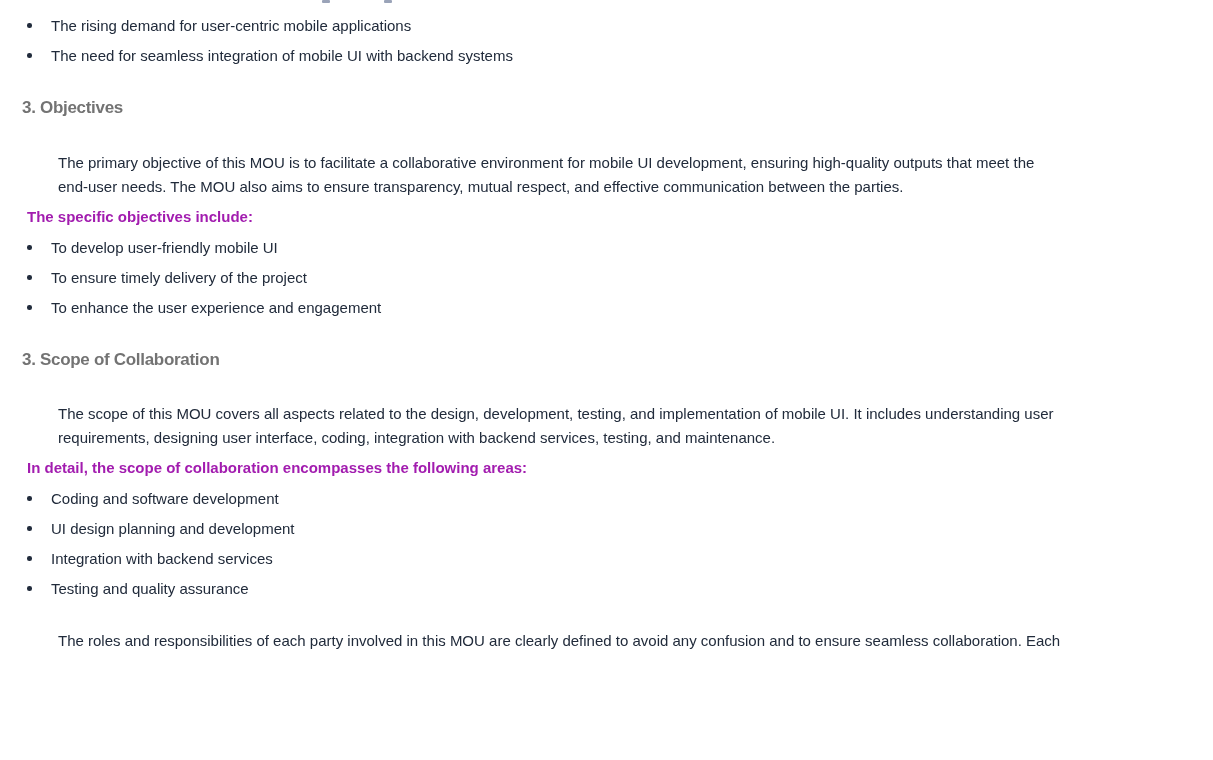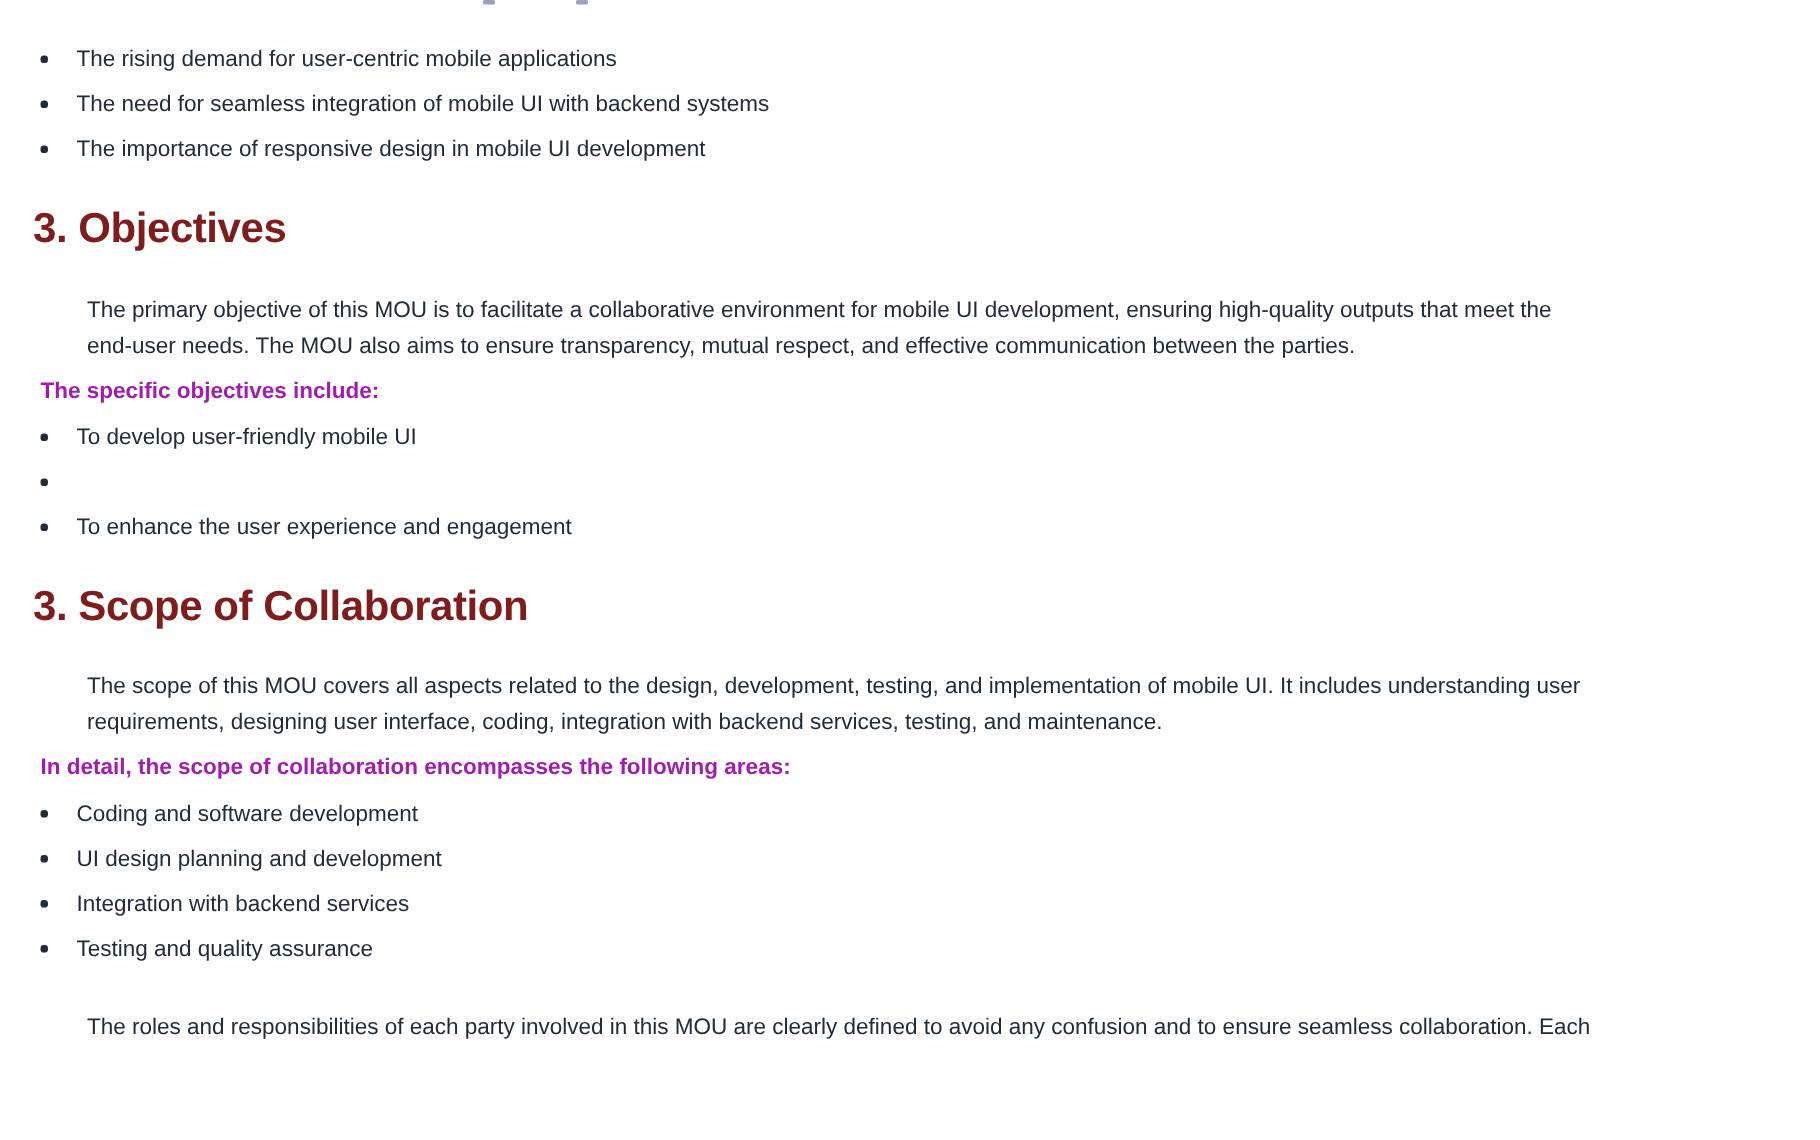--- a/index.html
+++ b/index.html
@@ -25,25 +25,25 @@
     top: 0;
     width: 8px;
     height: 3px;
     background: #9aa3b8;
     border-radius: 1px;
   }
   .remnant.r1 { left: 322px; }
   .remnant.r2 { left: 384px; }
 
   h2.sec-heading {
-    font-size: 28px;
+    font-size: 17px;
     line-height: 30px;
     font-weight: 800;
     letter-spacing: -0.3px;
-    color: #7f1d1d;
+    color: #737373;
     margin: 23px 0 0 0;
     white-space: nowrap;
   }
   .para {
     margin-top: 28px;
   }
   .para.tight { margin-top: 27px; }
   .para.last  { margin-top: 26px; }
   .para .line {
     line-height: 24px;
@@ -56,21 +56,21 @@
     margin-top: 6px;
     padding-left: 5px;
     color: #a21caf;
     white-space: nowrap;
   }
   .blist {
     list-style: none;
     margin: 3px 0 0 0;
     padding: 0;
   }
-  .blist.intro { margin-top: 24px; }
+  .blist.intro { margin-top: 10px; }
   .blist .li {
     position: relative;
     height: 30px;
     display: flex;
     align-items: center;
     padding-left: 29px;
     white-space: nowrap;
   }
   .blist .dot {
     position: absolute;
@@ -93,39 +93,36 @@
 
   <div class="blist intro">
       <div class="li">
         <span class="dot"></span>
         <span>The rising demand for user-centric mobile applications</span>
       </div>
       <div class="li">
         <span class="dot"></span>
         <span>The need for seamless integration of mobile UI with backend systems</span>
       </div>
-      <div class="li">
-        <span class="dot"></span>
-        <span>The importance of responsive design in mobile UI development</span>
-      </div>
     </div>
 
   <h2 class="sec-heading">3. Objectives</h2>
   <div class="para">
       <div class="line">The primary objective of this MOU is to facilitate a collaborative environment for mobile UI development, ensuring high-quality outputs that meet the</div>
       <div class="line">end-user needs. The MOU also aims to ensure transparency, mutual respect, and effective communication between the parties.</div>
     </div>
   <div class="subhead">The specific objectives include:</div>
   <div class="blist">
       <div class="li">
         <span class="dot"></span>
         <span>To develop user-friendly mobile UI</span>
       </div>
       <div class="li">
         <span class="dot"></span>
+        <span>To ensure timely delivery of the project</span>
       </div>
       <div class="li">
         <span class="dot"></span>
         <span>To enhance the user experience and engagement</span>
       </div>
     </div>
 
   <h2 class="sec-heading">3. Scope of Collaboration</h2>
   <div class="para tight">
       <div class="line">The scope of this MOU covers all aspects related to the design, development, testing, and implementation of mobile UI. It includes understanding user</div>

